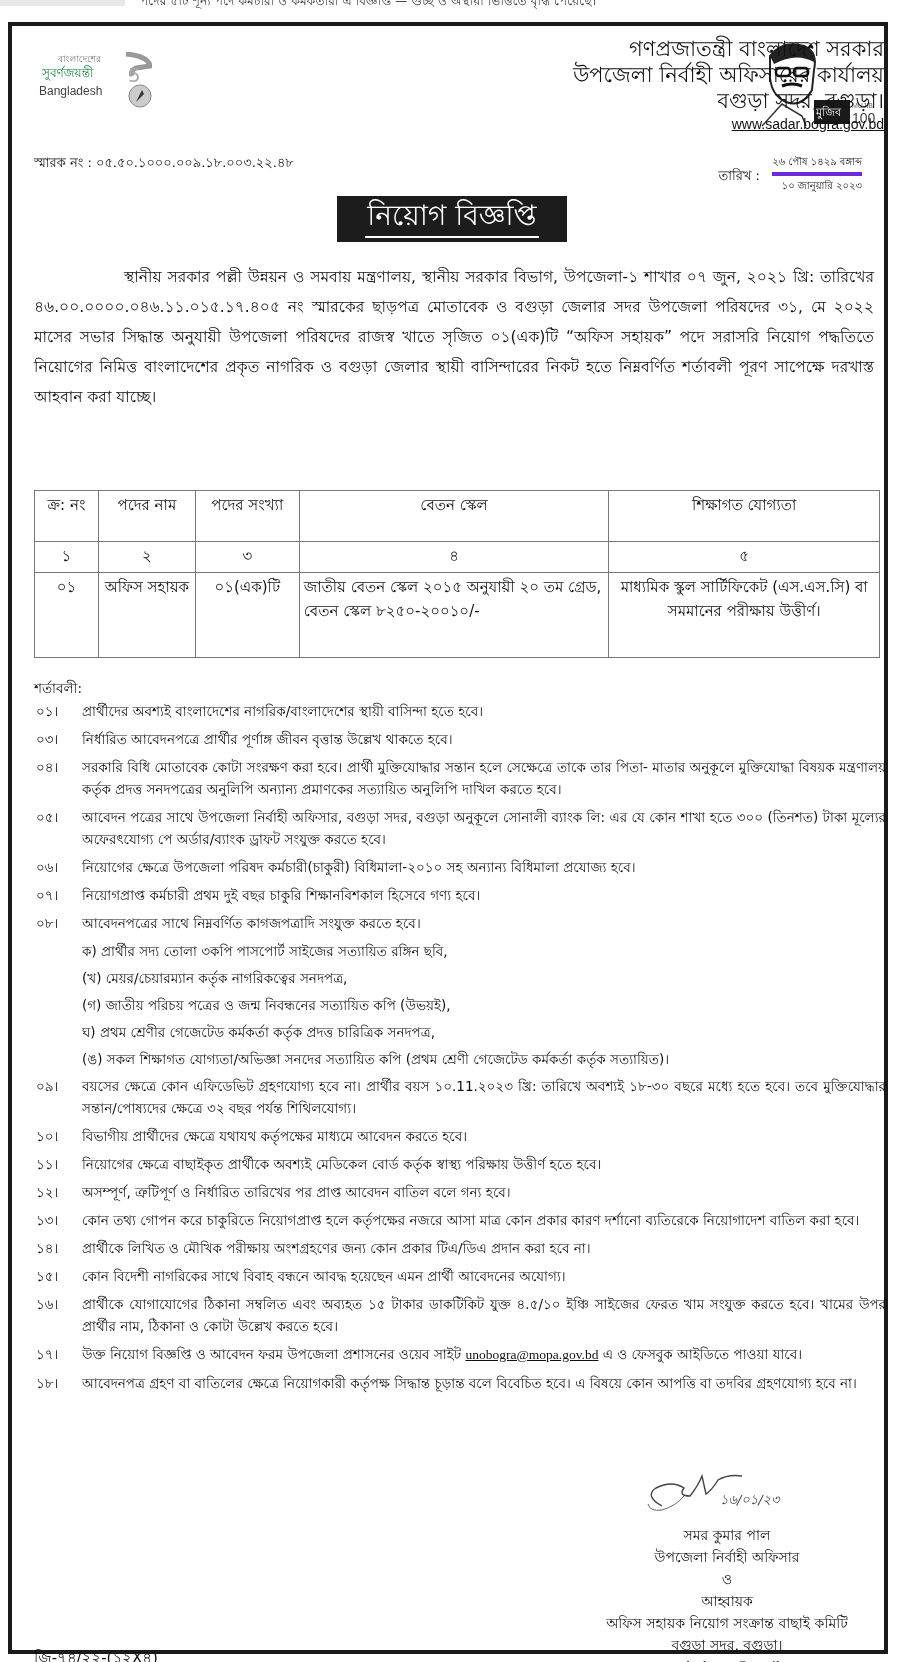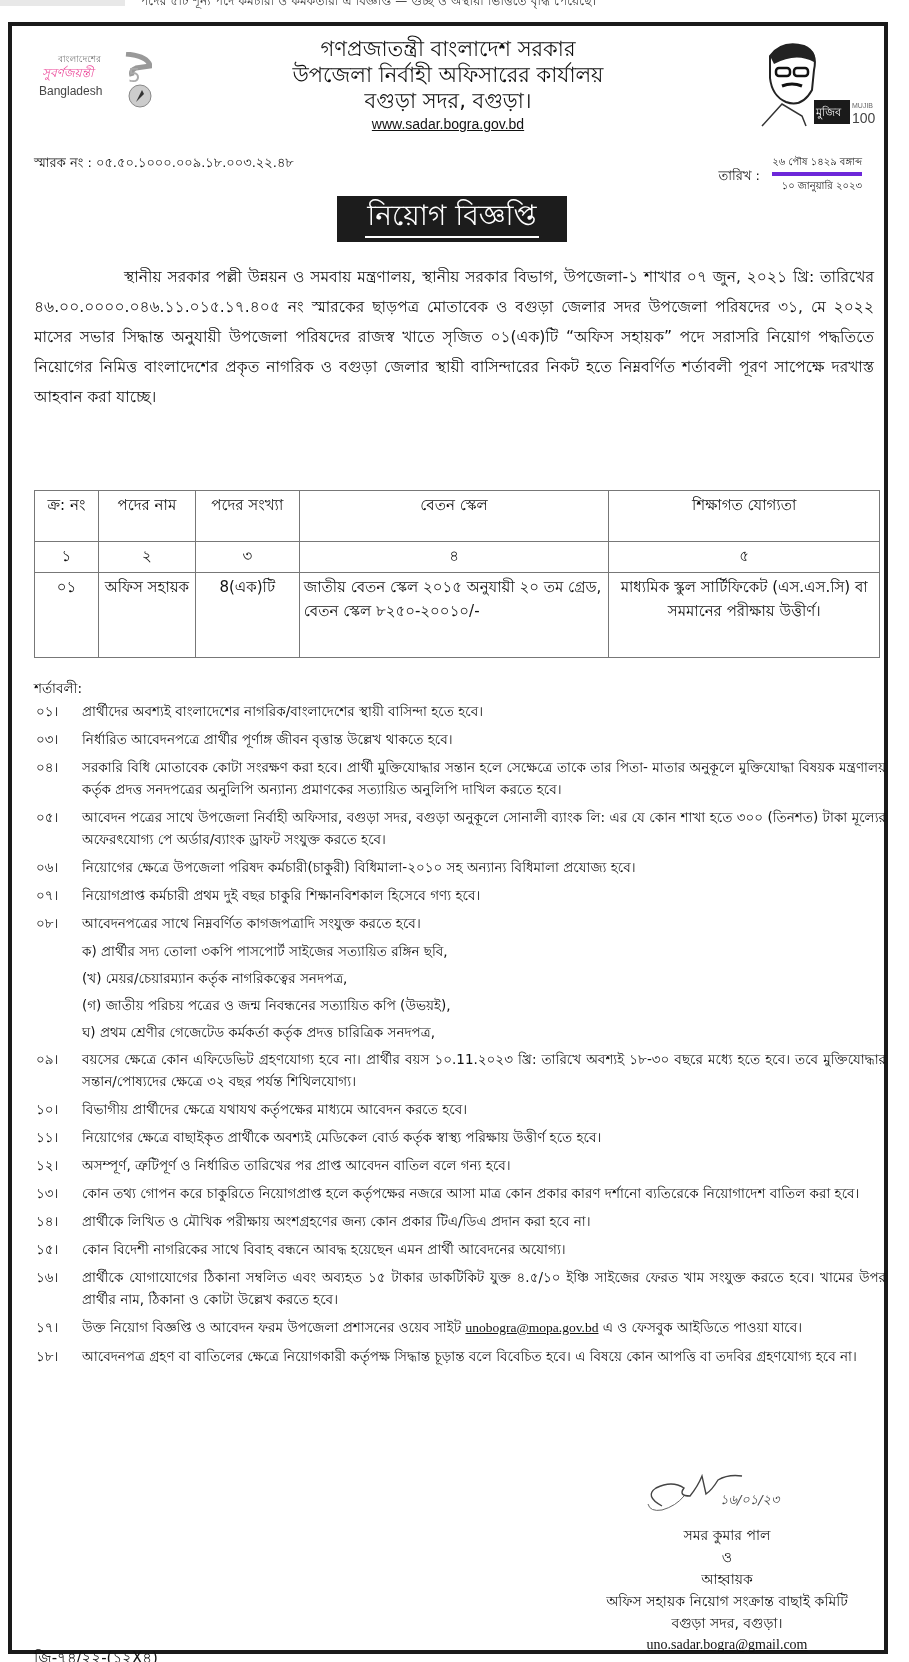--- a/index.html
+++ b/index.html
@@ -3,25 +3,25 @@
 <meta charset="utf-8">
 <style>
   html, body { margin: 0; padding: 0; background: #ffffff; }
   body { width: 909px; height: 1662px; position: relative; overflow: hidden; font-family: "DejaVu Sans", sans-serif; color: #111; }
   .top-strip { position: absolute; left: 0; top: 0; width: 909px; height: 14px; }
   .top-strip .gray-block { position: absolute; left: 0; top: 0; width: 125px; height: 6px; background: #e8e8e8; }
   .top-strip .cut-text { position: absolute; left: 140px; top: -8px; font-size: 12px; color: #333; white-space: nowrap; letter-spacing: 0.2px; }
   .frame { position: absolute; left: 8px; top: 22px; width: 880px; height: 1632px; border: 4px solid #1a1a1a; box-sizing: border-box; background: #fff; }
   .logo-left { position: absolute; left: 22px; top: 22px; width: 130px; height: 70px; }
   .logo-left .l1 { position: absolute; left: 24px; top: 4px; font-size: 9px; color: #777; }
-  .logo-left .l2 { position: absolute; left: 8px; top: 16px; font-size: 12px; color: #ec4899; font-style: italic; }
+  .logo-left .l2 { position: absolute; left: 8px; top: 16px; font-size: 12px; color: #15803d; }
   .logo-left .l3 { position: absolute; left: 5px; top: 36px; font-size: 12px; color: #444; font-family: "Liberation Sans", sans-serif; }
   .logo-left .five { position: absolute; left: 88px; top: 4px; width: 30px; height: 58px; }
   .logo-right { position: absolute; left: 740px; top: 12px; width: 135px; height: 90px; }
-  .header { position: absolute; left: 0; width: 100%; top: 10px; text-align: center; }
+  .header { position: absolute; left: 0; width: 100%; top: 10px; text-align: right; }
   .header .h1 { font-size: 21px; line-height: 26px; }
   .header .h2 { font-size: 21px; line-height: 26px; }
   .header .h3 { font-size: 21px; line-height: 26px; }
   .header .web { font-size: 14px; line-height: 20px; text-decoration: underline; font-family: "Liberation Sans", sans-serif; }
   .memo { position: absolute; left: 22px; top: 127px; font-size: 13px; }
   .date-block { position: absolute; right: 22px; top: 128px; font-size: 12px; }
   .date-block .lbl { position: absolute; right: 102px; top: 12px; font-size: 13px; white-space: nowrap; }
   .date-block .d1 { text-align: right; font-size: 10px; border-bottom: 4px solid #6d28d9; padding-bottom: 1px; white-space: nowrap; }
   .date-block .d2 { text-align: right; font-size: 10px; white-space: nowrap; padding-top: 2px; }
   .title-box { position: absolute; left: 325px; top: 170px; width: 230px; height: 46px; background: #1c1c1c; color: #fff; text-align: center; }
@@ -121,21 +121,21 @@
     <tr class="num">
       <td>১</td>
       <td>২</td>
       <td>৩</td>
       <td>৪</td>
       <td>৫</td>
     </tr>
     <tr class="data">
       <td>০১</td>
       <td>অফিস সহায়ক</td>
-      <td>8(এক)টি</td>
+      <td>০১(এক)টি</td>
       <td class="left">জাতীয় বেতন স্কেল ২০১৫ অনুযায়ী ২০ তম গ্রেড, বেতন স্কেল ৮২৫০-২০০১০/-</td>
       <td>মাধ্যমিক স্কুল সার্টিফিকেট (এস.এস.সি) বা সমমানের পরীক্ষায় উত্তীর্ণ।</td>
     </tr>
   </tbody>
     </table>
 
   <div class="cond-title">শর্তাবলী:</div>
 
   <div class="conds">
     <div class="cond"><span class="n">০১।</span><span>প্রার্থীদের অবশ্যই বাংলাদেশের নাগরিক/বাংলাদেশের স্থায়ী বাসিন্দা হতে হবে।</span></div>
@@ -143,20 +143,21 @@
     <div class="cond"><span class="n">০৪।</span><span>সরকারি বিধি মোতাবেক কোটা সংরক্ষণ করা হবে। প্রার্থী মুক্তিযোদ্ধার সন্তান হলে সেক্ষেত্রে তাকে তার পিতা- মাতার অনুকূলে মুক্তিযোদ্ধা বিষয়ক মন্ত্রণালয় কর্তৃক প্রদত্ত সনদপত্রের অনুলিপি অন্যান্য প্রমাণকের সত্যায়িত অনুলিপি দাখিল করতে হবে।</span></div>
     <div class="cond"><span class="n">০৫।</span><span>আবেদন পত্রের সাথে উপজেলা নির্বাহী অফিসার, বগুড়া সদর, বগুড়া অনুকূলে সোনালী ব্যাংক লি: এর যে কোন শাখা হতে ৩০০ (তিনশত) টাকা মূল্যের অফেরৎযোগ্য পে অর্ডার/ব্যাংক ড্রাফট সংযুক্ত করতে হবে।</span></div>
     <div class="cond"><span class="n">০৬।</span><span>নিয়োগের ক্ষেত্রে উপজেলা পরিষদ কর্মচারী(চাকুরী) বিধিমালা-২০১০ সহ অন্যান্য বিধিমালা প্রযোজ্য হবে।</span></div>
     <div class="cond"><span class="n">০৭।</span><span>নিয়োগপ্রাপ্ত কর্মচারী প্রথম দুই বছর চাকুরি শিক্ষানবিশকাল হিসেবে গণ্য হবে।</span></div>
     <div class="cond"><span class="n">০৮।</span><span>আবেদনপত্রের সাথে নিম্নবর্ণিত কাগজপত্রাদি সংযুক্ত করতে হবে।</span></div>
 
     <div class="sub">ক) প্রার্থীর সদ্য তোলা ৩কপি পাসপোর্ট সাইজের সত্যায়িত রঙ্গিন ছবি,</div>
     <div class="sub">(খ) মেয়র/চেয়ারম্যান কর্তৃক নাগরিকত্বের সনদপত্র,</div>
     <div class="sub">(গ) জাতীয় পরিচয় পত্রের ও জন্ম নিবন্ধনের সত্যায়িত কপি (উভয়ই),</div>
     <div class="sub">ঘ) প্রথম শ্রেণীর গেজেটেড কর্মকর্তা কর্তৃক প্রদত্ত চারিত্রিক সনদপত্র,</div>
+    <div class="sub">(ঙ) সকল শিক্ষাগত যোগ্যতা/অভিজ্ঞা সনদের সত্যায়িত কপি (প্রথম শ্রেণী গেজেটেড কর্মকর্তা কর্তৃক সত্যায়িত)।</div>
 
     <div class="cond"><span class="n">০৯।</span><span>বয়সের ক্ষেত্রে কোন এফিডেভিট গ্রহণযোগ্য হবে না। প্রার্থীর বয়স ১০.11.২০২৩ খ্রি: তারিখে অবশ্যই ১৮-৩০ বছরে মধ্যে হতে হবে। তবে মুক্তিযোদ্ধার সন্তান/পোষ্যদের ক্ষেত্রে ৩২ বছর পর্যন্ত শিথিলযোগ্য।</span></div>
     <div class="cond"><span class="n">১০।</span><span>বিভাগীয় প্রার্থীদের ক্ষেত্রে যথাযথ কর্তৃপক্ষের মাধ্যমে আবেদন করতে হবে।</span></div>
     <div class="cond"><span class="n">১১।</span><span>নিয়োগের ক্ষেত্রে বাছাইকৃত প্রার্থীকে অবশ্যই মেডিকেল বোর্ড কর্তৃক স্বাস্থ্য পরিক্ষায় উত্তীর্ণ হতে হবে।</span></div>
     <div class="cond"><span class="n">১২।</span><span>অসম্পূর্ণ, ত্রুটিপূর্ণ ও নির্ধারিত তারিখের পর প্রাপ্ত আবেদন বাতিল বলে গন্য হবে।</span></div>
     <div class="cond"><span class="n">১৩।</span><span>কোন তথ্য গোপন করে চাকুরিতে নিয়োগপ্রাপ্ত হলে কর্তৃপক্ষের নজরে আসা মাত্র কোন প্রকার কারণ দর্শানো ব্যতিরেকে নিয়োগাদেশ বাতিল করা হবে।</span></div>
     <div class="cond"><span class="n">১৪।</span><span>প্রার্থীকে লিখিত ও মৌখিক পরীক্ষায় অংশগ্রহণের জন্য কোন প্রকার টিএ/ডিএ প্রদান করা হবে না।</span></div>
     <div class="cond"><span class="n">১৫।</span><span>কোন বিদেশী নাগরিকের সাথে বিবাহ বন্ধনে আবদ্ধ হয়েছেন এমন প্রার্থী আবেদনের অযোগ্য।</span></div>
     <div class="cond"><span class="n">১৬।</span><span>প্রার্থীকে যোগাযোগের ঠিকানা সম্বলিত এবং অব্যহত ১৫ টাকার ডাকটিকিট যুক্ত ৪.৫/১০ ইঞ্চি সাইজের ফেরত খাম সংযুক্ত করতে হবে। খামের উপর প্রার্থীর নাম, ঠিকানা ও কোটা উল্লেখ করতে হবে।</span></div>
 
@@ -168,20 +169,21 @@
 
   <div class="sign">
     <div class="sig">
       <svg width="200" height="58" viewBox="0 0 200 58" style="position:absolute;left:60px;top:0">
         <path d="M30 40 Q12 30 24 22 Q40 14 52 22 Q46 30 58 30 Q66 20 70 10 L74 28 Q80 24 86 14 Q96 8 110 10" fill="none" stroke="#444" stroke-width="1.4"></path>
         <path d="M52 30 Q44 40 30 44 Q18 46 16 38" fill="none" stroke="#666" stroke-width="1"></path>
         <text x="88" y="38" font-size="13" fill="#444" font-family="DejaVu Sans, sans-serif" font-style="italic">১৬/০১/২৩</text>
       </svg>
     </div>
     <div>সমর কুমার পাল</div>
+    <div>উপজেলা নির্বাহী অফিসার</div>
     <div>ও</div>
     <div>আহ্বায়ক</div>
     <div>অফিস সহায়ক নিয়োগ সংক্রান্ত বাছাই কমিটি</div>
     <div>বগুড়া সদর, বগুড়া।</div>
     <div class="email">uno.sadar.bogra@gmail.com</div>
   </div>
 
   <div class="gcode">জি-৭৪/২২-(১২X৪)</div>
 </div>
 

